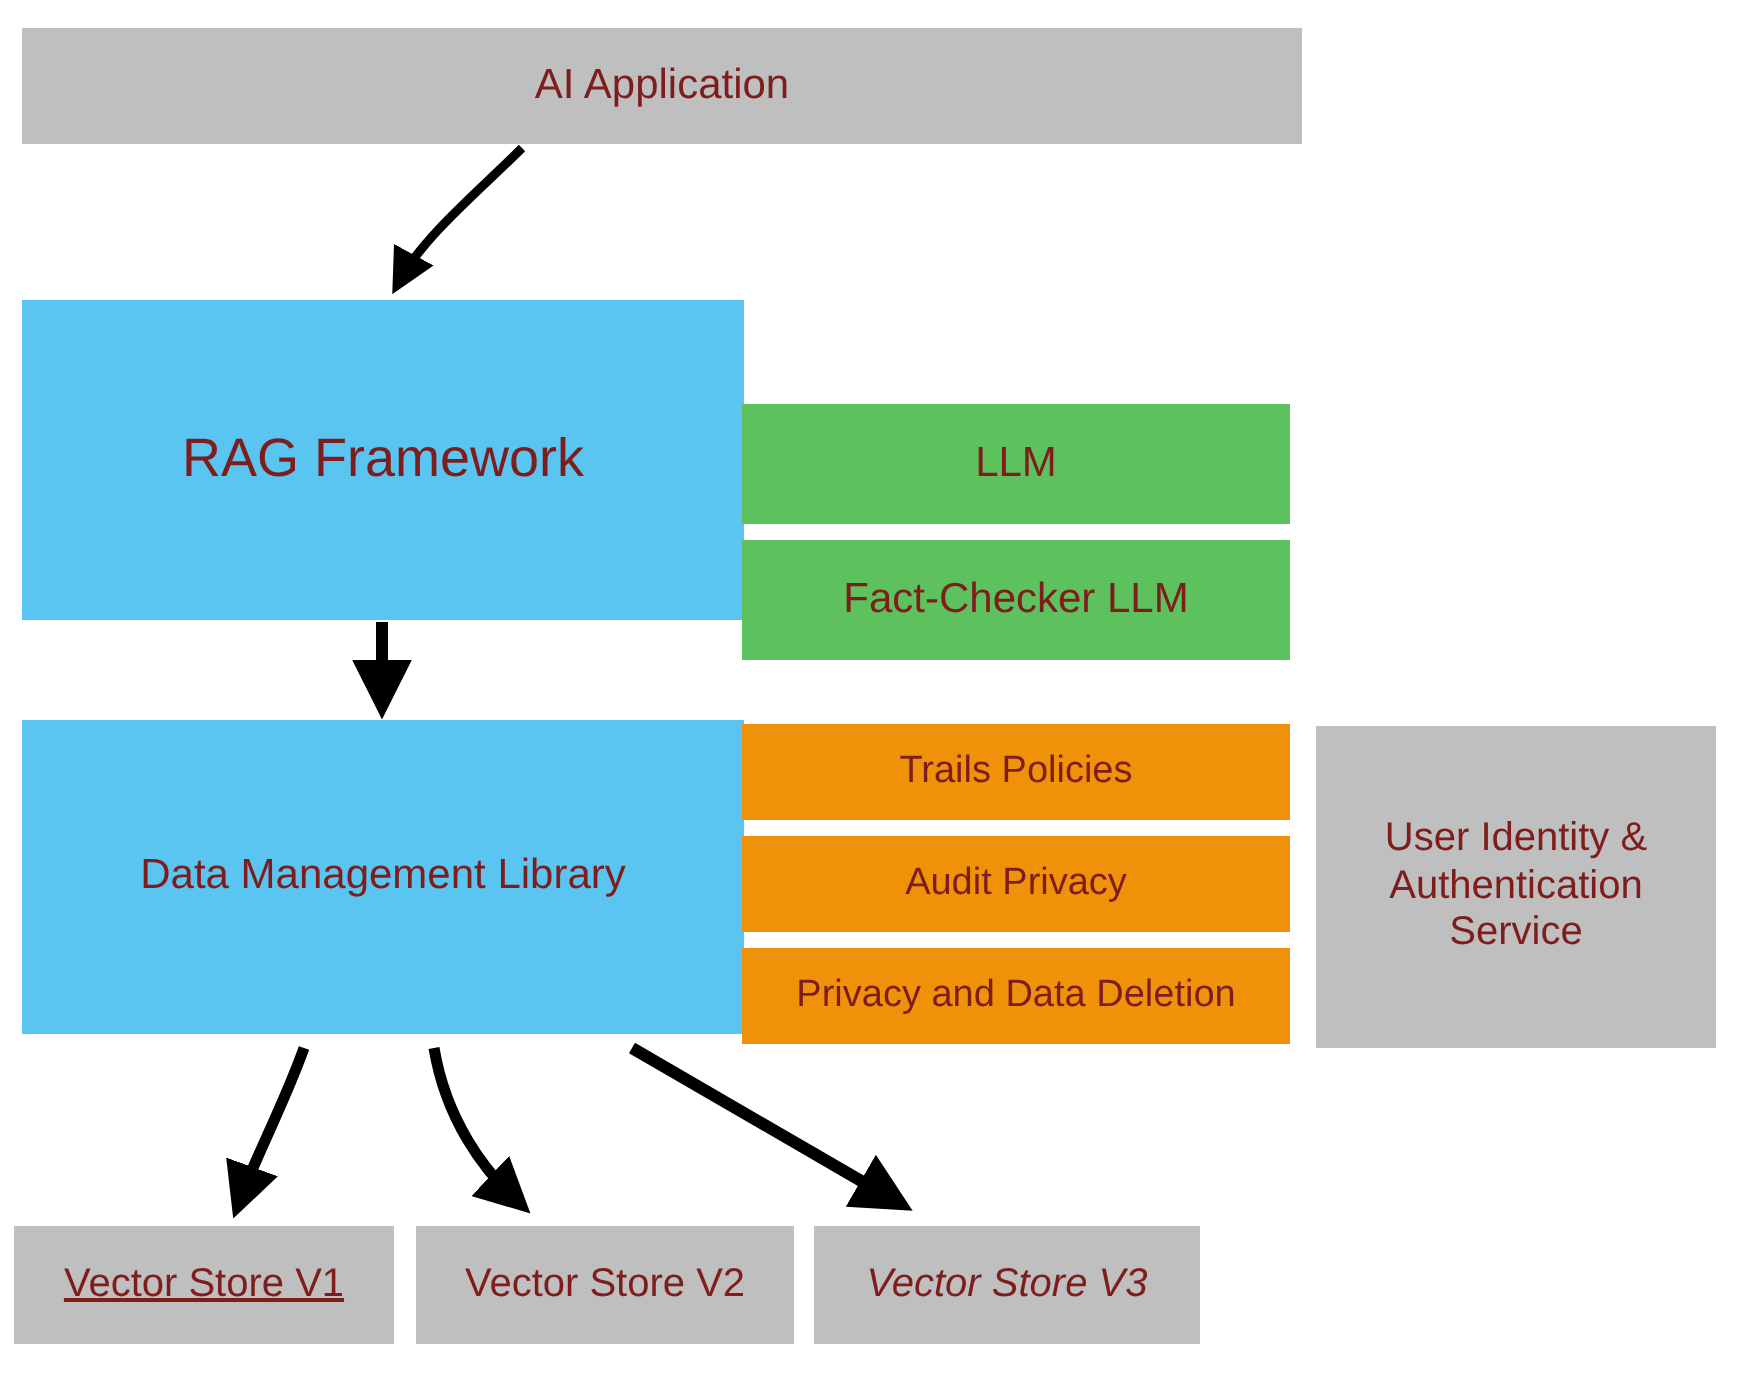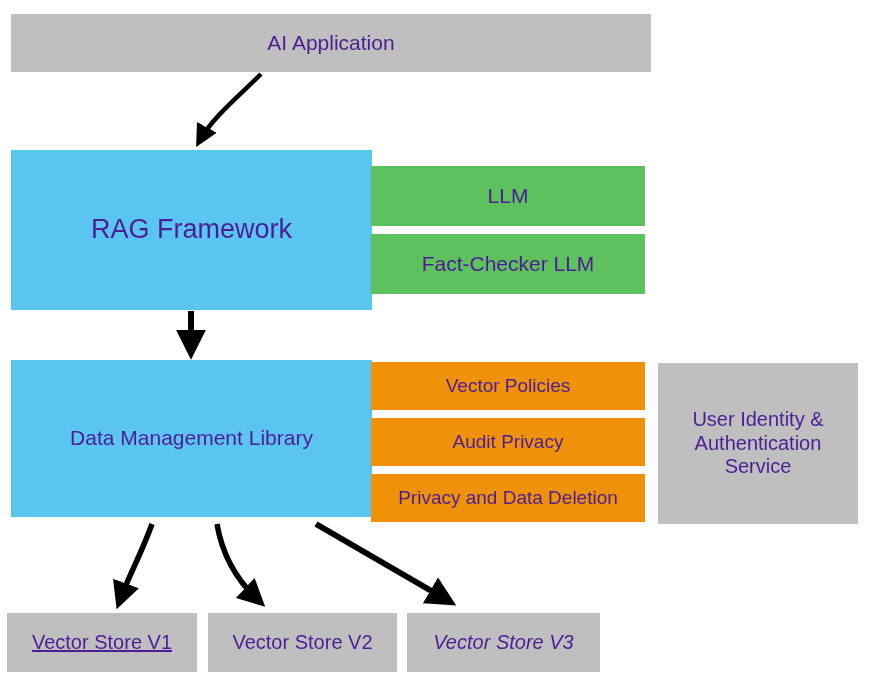--- a/index.html
+++ b/index.html
@@ -17,32 +17,32 @@
     background: #ffffff;
     overflow: hidden;
   }
   .node {
     position: absolute;
     box-sizing: border-box;
     display: flex;
     align-items: center;
     justify-content: center;
     text-align: center;
-    color: #4c1d95;
+    color: #7f1d1d;
     line-height: 1.18;
     padding: 2px 6px;
   }
   .node-label {
     display: block;
     width: 100%;
     white-space: pre-line;
   }
   .gray  { background: #bfbfbf; }
   .blue  { background: #5bc5f2; }
-  .green { background: #5dc15d; }
+  .green { background: #5dc15d; margin-top: 36px; }
   .orange{ background: #ef9209; }
 
   
   #n-ai-application { left: 11px;  top: 14px;  width: 640px; height: 58px;  font-size: 21px; }
   #n-rag-framework  { left: 11px;  top: 150px; width: 361px; height: 160px; font-size: 27px; font-weight: normal; }
   #n-llm            { left: 371px; top: 166px; width: 274px; height: 60px;  font-size: 21px; }
   #n-fact-checker   { left: 371px; top: 234px; width: 274px; height: 60px;  font-size: 21px; }
   #n-data-mgmt      { left: 11px;  top: 360px; width: 361px; height: 157px; font-size: 21px; }
   #n-access-policies{ left: 371px; top: 362px; width: 274px; height: 48px;  font-size: 19px; }
   #n-audit-trails   { left: 371px; top: 418px; width: 274px; height: 48px;  font-size: 19px; }
@@ -97,21 +97,21 @@
 
   <div class="node green" id="n-fact-checker">
     <span class="node-label">Fact-Checker LLM</span>
   </div>
 
   <div class="node blue" id="n-data-mgmt">
     <span class="node-label">Data Management Library</span>
   </div>
 
   <div class="node orange" id="n-access-policies">
-    <span class="node-label">Vector Policies</span>
+    <span class="node-label">Trails Policies</span>
   </div>
 
   <div class="node orange" id="n-audit-trails">
     <span class="node-label">Audit Privacy</span>
   </div>
 
   <div class="node orange" id="n-privacy">
     <span class="node-label">Privacy and Data Deletion</span>
   </div>
 

